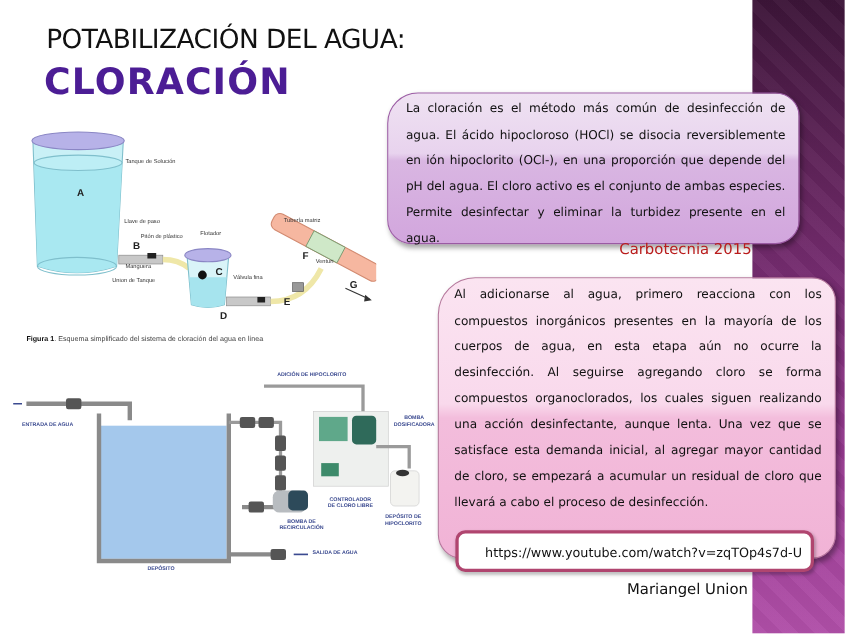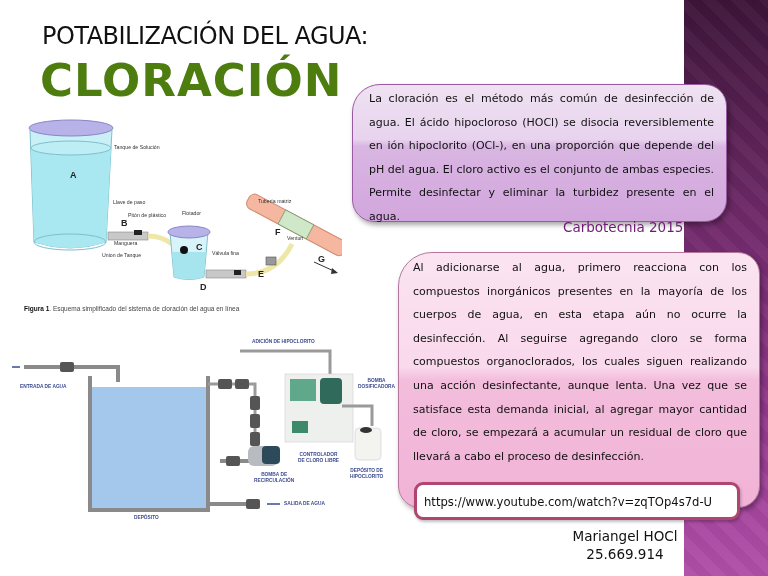--- a/index.html
+++ b/index.html
@@ -15,22 +15,22 @@
     background: repeating-linear-gradient(45deg, rgba(255,255,255,0.03) 0 10px, rgba(0,0,0,0.03) 10px 20px);
   }
 
   .title-line1 {
     position: absolute; left: 42px; top: 22px;
     font-family: "DejaVu Sans", sans-serif; font-size: 24px; font-weight: normal;
     letter-spacing: -0.5px; color: #111; text-align: center;
   }
   .title-line2 {
     position: absolute; left: 40px; top: 54px;
-    font-family: "DejaVu Sans", sans-serif; font-size: 45px; font-weight: bold;
-    letter-spacing: 1px; color: #4d7c0f;
+    font-family: "DejaVu Sans", sans-serif; font-size: 33px; font-weight: bold;
+    letter-spacing: 1px; color: #4c1d95;
   }
 
   .box {
     position: absolute; border-radius: 22px;
     font-family: "DejaVu Sans", sans-serif; font-size: 11px; line-height: 23.6px;
     text-align: justify; color: #111;
     box-shadow: 2px 3px 5px rgba(0,0,0,0.35);
   }
   .box1 {
     left: 352px; top: 84px; width: 375px; height: 138px;
@@ -40,27 +40,27 @@
     border-top-left-radius: 28px;
   }
   .box2 {
     left: 398px; top: 252px; width: 362px; height: 256px;
     padding: 3px 12px 0 14px;
     background: linear-gradient(180deg, #fbe4f1 0%, #f9d9ec 45%, #f3bddc 50%, #f1b3d6 100%);
     border: 1.5px solid #b5789c;
     border-top-left-radius: 34px;
   }
   .source {
-    position: absolute; left: 563px; top: 219px; font-size: 13.5px; color: #701a75;
+    position: absolute; left: 563px; top: 219px; font-size: 13.5px; color: #b91c1c;
     font-family: "DejaVu Sans", sans-serif;
   }
   .link-box {
     position: absolute; left: 414px; top: 482px; width: 326px; height: 38px;
     border: 3px solid #b0456f; border-radius: 9px; background: #fff;
-    padding: 10px 0 0 7px; font-size: 11.6px; color: #111;
+    padding: 10px 0 0 24px; font-size: 11.6px; color: #111;
     box-shadow: 1px 2px 3px rgba(0,0,0,0.25);
   }
   .author {
     position: absolute; left: 560px; top: 527px; width: 130px; text-align: center;
     font-size: 13.5px; line-height: 18px; color: #111;
   }
 
   .figure { position: absolute; }
   .fig-top { left: 22px; top: 112px; width: 320px; height: 180px; }
   .fig-bottom { left: 0px; top: 296px; width: 400px; height: 225px; }
@@ -187,15 +187,14 @@
 
 <div class="box box2">
   <p>Al adicionarse al agua, primero reacciona con los compuestos inorgánicos presentes en la mayoría de los cuerpos de agua, en esta etapa aún no ocurre la desinfección. Al seguirse agregando cloro se forma compuestos organoclorados, los cuales siguen realizando una acción desinfectante, aunque lenta. Una vez que se satisface esta demanda inicial, al agregar mayor cantidad de cloro, se empezará a acumular un residual de cloro que llevará a cabo el proceso de desinfección.</p>
 </div>
 
 <div class="link-box">
   <span>https://www.youtube.com/watch?v=zqTOp4s7d-U</span>
 </div>
 
 <div class="author">
-  <div>Mariangel HOCl</div>
-  <div>25.669.914</div>
+  <div>Mariangel Union</div>
 </div>
 
 </body></html>

